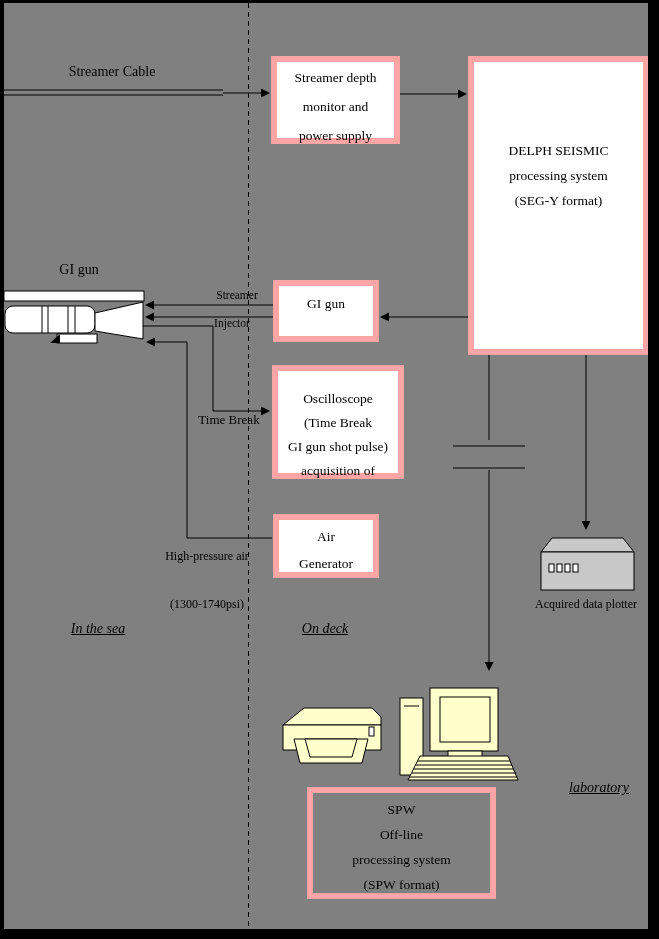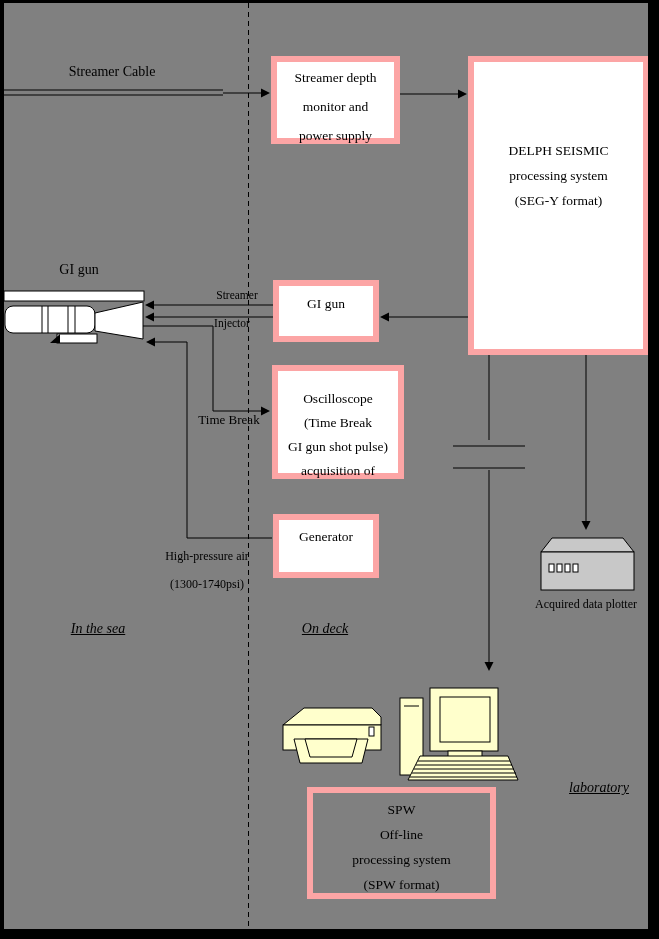--- a/index.html
+++ b/index.html
@@ -33,21 +33,21 @@
   #box-firing         { left:273px; top:280px; width:106px; height:62px;  padding-top:5px; line-height:26px; }
   #box-osc            { left:272px; top:365px; width:132px; height:114px; padding-top:16px; line-height:24px; }
   #box-air            { left:273px; top:514px; width:106px; height:64px;  padding-top:3px; line-height:27px; }
   #box-spw            { left:307px; top:787px; width:189px; height:112px; padding-top:4px; background:transparent; }
   #lbl-streamer-cable { left:48px;  top:64px;  width:128px; font-size:14px; }
   #lbl-gi-gun         { left:44px;  top:262px; width:70px;  font-size:14px; }
   #lbl-generator      { left:206px; top:289px; width:62px;  font-size:11.5px; }
   #lbl-injector       { left:208px; top:317px; width:48px;  font-size:11.5px; }
   #lbl-time-break     { left:196px; top:412px; width:66px;  font-size:13px; }
   #lbl-hp1            { left:152px; top:549px; width:110px; font-size:12px; }
-  #lbl-hp2            { left:157px; top:577px; width:100px; font-size:12px; }
+  #lbl-hp2            { left:157px; top:597px; width:100px; font-size:12px; }
   #lbl-plotter        { left:522px; top:597px; width:128px; font-size:12px; }
   #lbl-sea            { left:58px;  top:621px; width:80px; }
   #lbl-deck           { left:292px; top:621px; width:66px; }
   #lbl-lab            { left:556px; top:780px; width:86px; }
 </style>
 </head>
 <body>
 
 <div class="canvas">
 
@@ -168,20 +168,21 @@
   </div>
 
   <div class="dbox" id="box-osc">
     <div>Oscilloscope</div>
     <div>(Time Break</div>
     <div>GI gun shot pulse)</div>
     <div>acquisition of</div>
   </div>
 
   <div class="dbox" id="box-air">
+    <div>Air</div>
     <div>Generator</div>
   </div>
 
   <div class="dbox" id="box-spw">
     <div>SPW</div>
     <div>Off-line</div>
     <div>processing system</div>
     <div>(SPW format)</div>
   </div>
 

